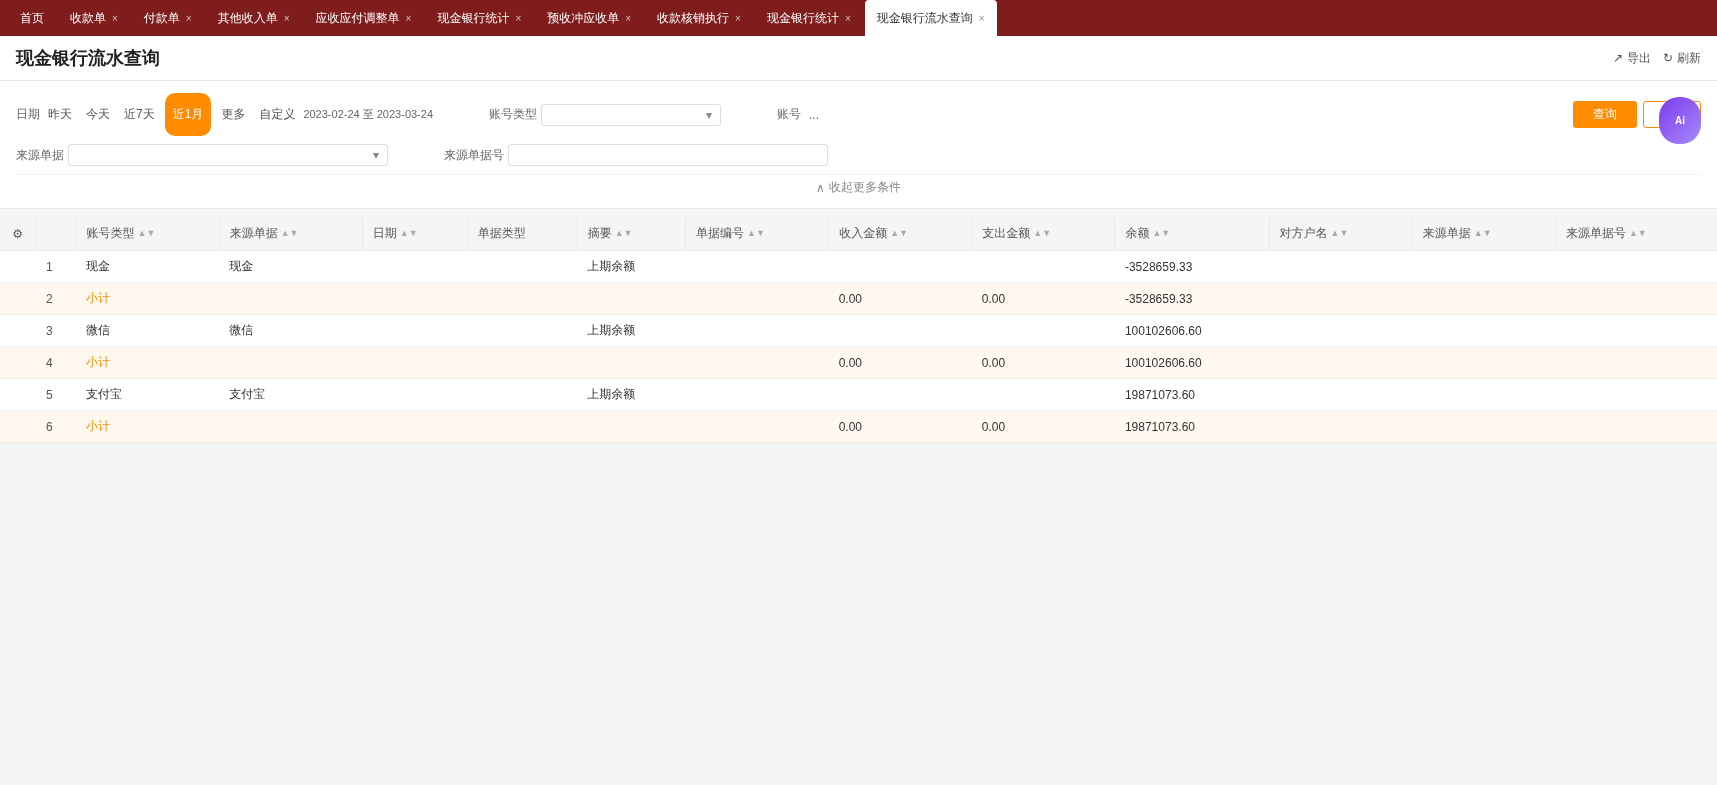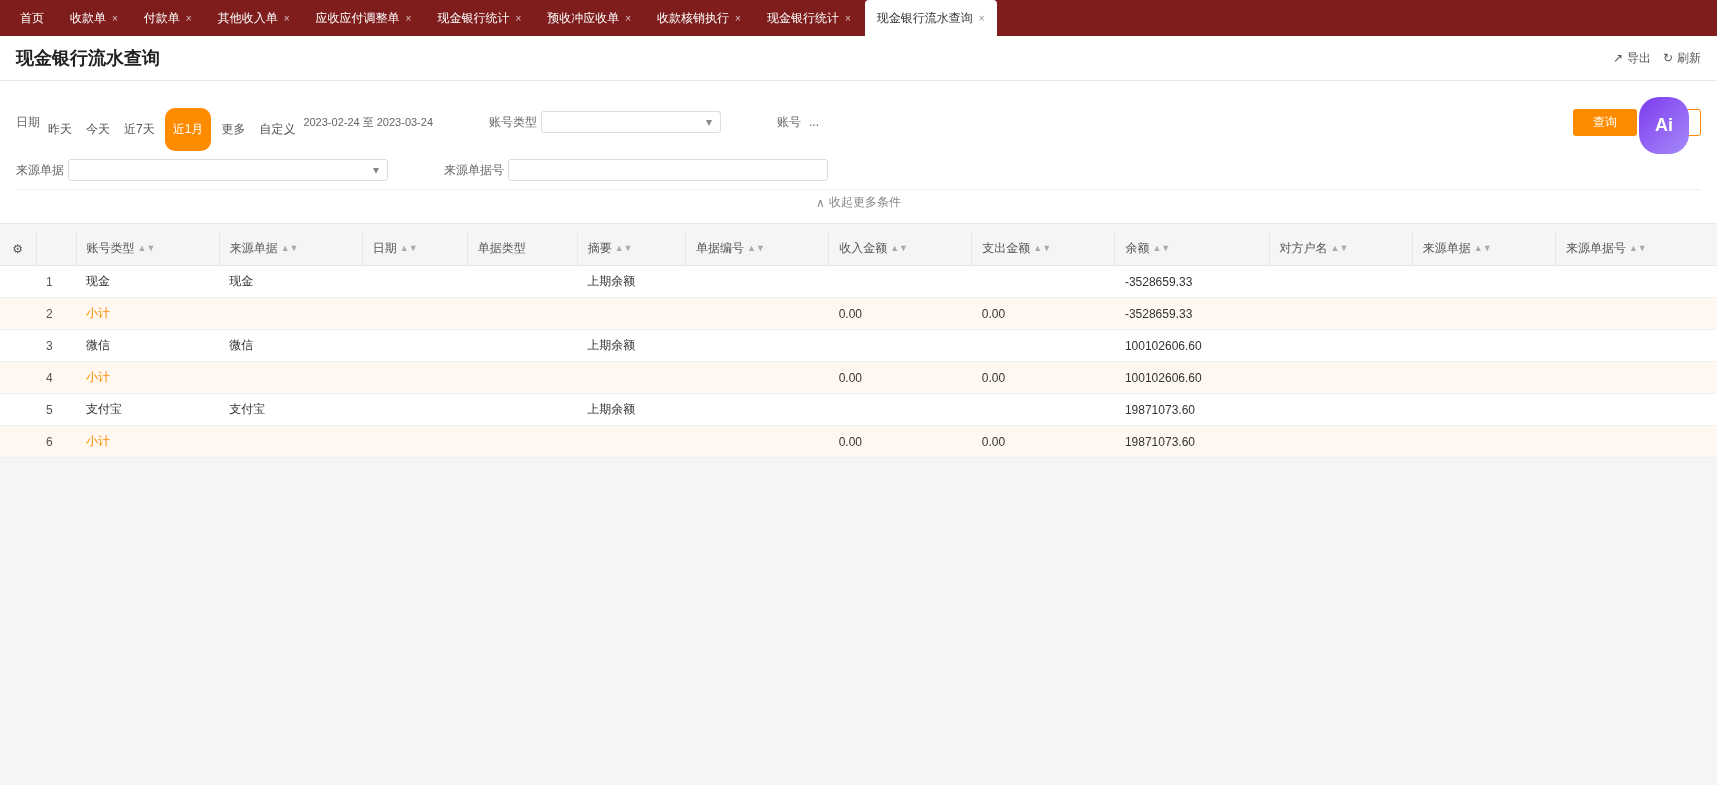--- a/index.html
+++ b/index.html
@@ -90,21 +90,20 @@
     .date-shortcuts {
       display: flex;
       align-items: center;
       gap: 6px;
       font-size: 12px;
     }
     .date-shortcut {
       color: #555;
       cursor: pointer;
       padding: 1px 4px;
-      margin-top: 15px;
     }
     .date-shortcut.active {
       background: #ff8c00;
       color: #fff;
       border-radius: 10px;
       padding: 13px 8px;
     }
     .date-range {
       color: #666;
       font-size: 11px;
@@ -225,27 +224,27 @@
     .td-num { text-align: left; }
     .col-no { color: #555; width: 40px; }
     .gear-col { width: 36px; text-align: center; }
 
     .chevron-down::after {
       content: "▾";
       color: #888;
     }
     .ai-btn {
       position: fixed;
-      right: 28px;
+      right: 16px;
       top: 97px;
       background: linear-gradient(135deg, #7c3aed, #a78bfa);
       color: #fff;
       border-radius: 20px;
       padding: 18px 16px;
-      font-size: 18px;
+      font-size: 10px;
       font-weight: bold;
       cursor: pointer;
       border: none;
     }
   </style>
 </head>
 <body>
 
 <div class="top-nav">
   <div class="nav-tab">

